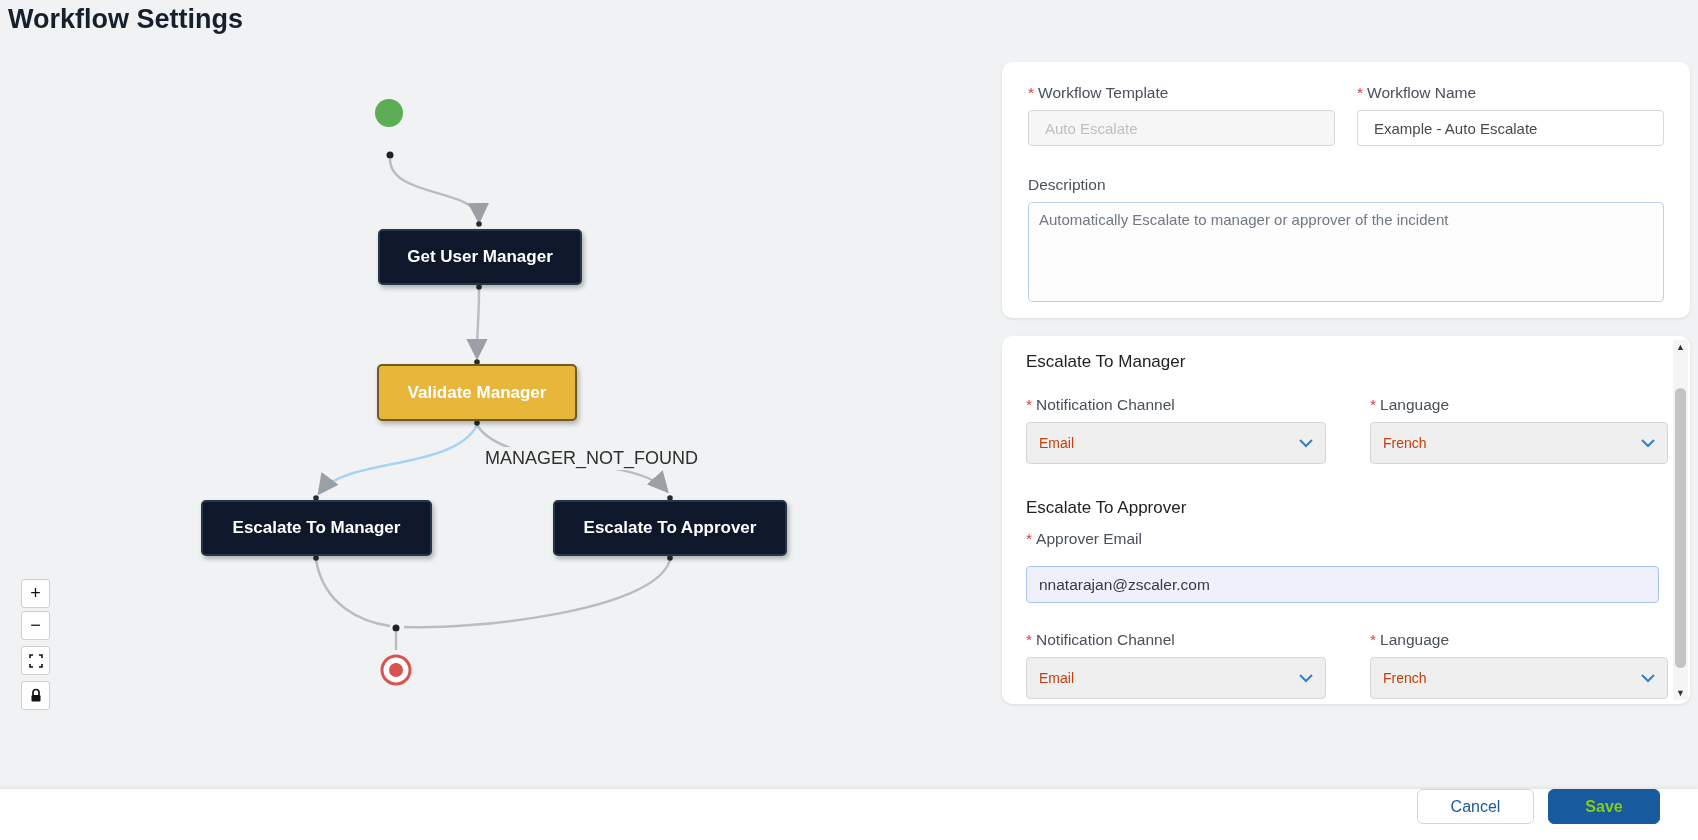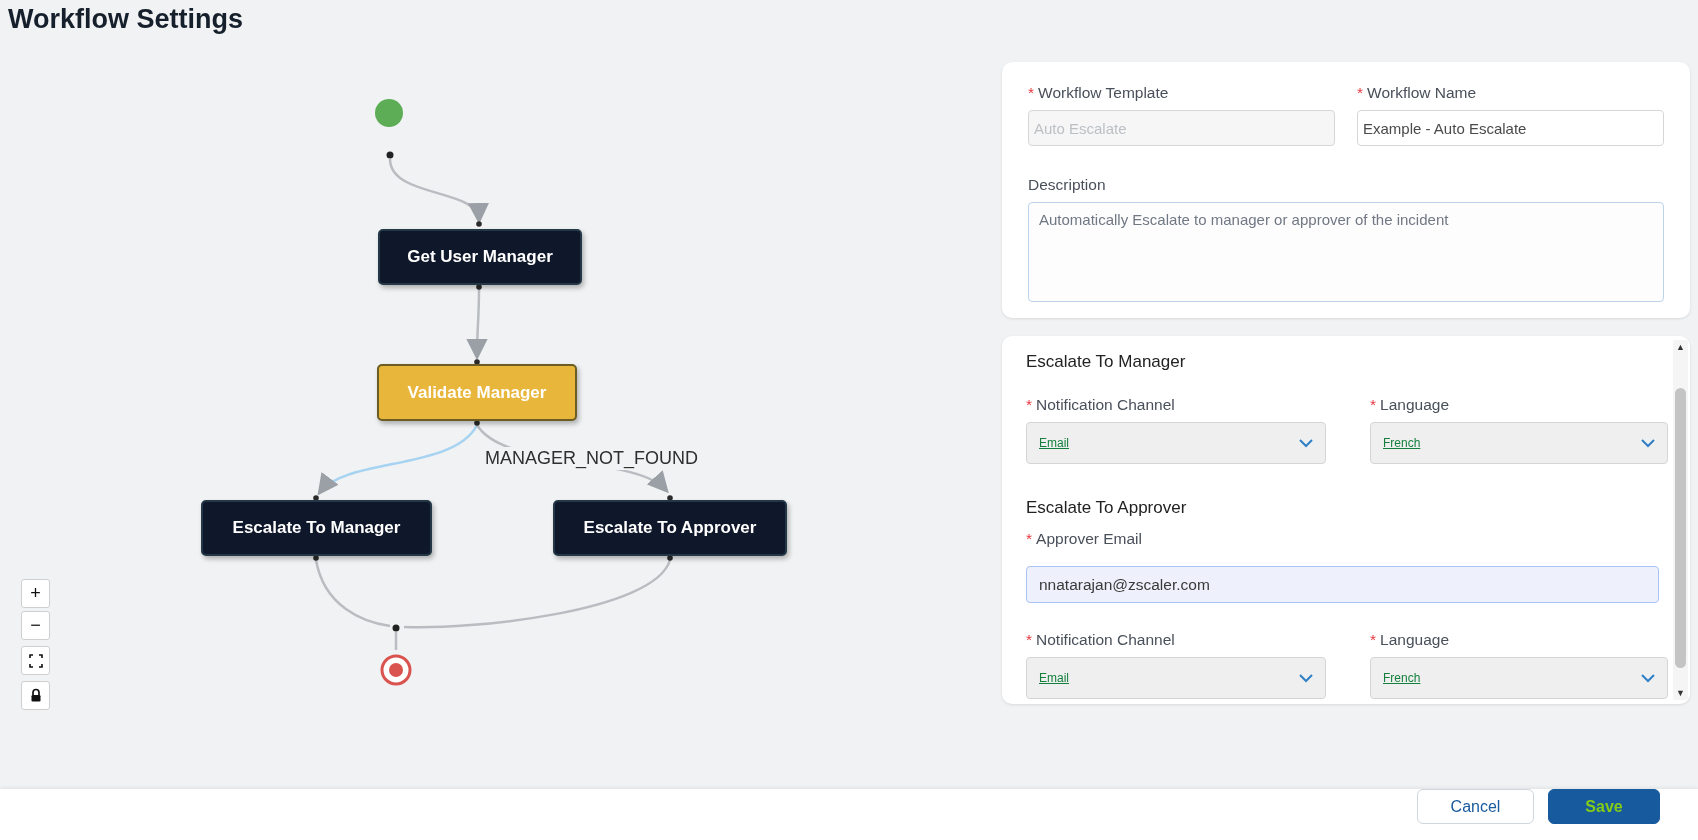--- a/index.html
+++ b/index.html
@@ -47,21 +47,21 @@
   }
   .card1 { left:1002px; top:62px; width:688px; height:256px; padding:22px 26px; }
   .card2 { left:1002px; top:336px; width:688px; height:368px; padding:16px 0 0 24px; overflow:hidden; }
 
   .field-row { display:flex; gap:22px; }
   .field { width:307px; }
   .lbl { font-size:15.5px; color:#49505a; display:block; margin-bottom:8px; }
   .req { color:#e5373f; margin-right:4px; }
   .txt-input {
     width:100%; height:36px; border:1px solid #d6d6d6; border-radius:4px;
-    padding:0 5px; font-size:15px; color:#4a4a4a; background:#fff;
+    padding:0 16px; font-size:15px; color:#4a4a4a; background:#fff;
     font-family:"Liberation Sans", sans-serif; outline:none;
   }
   .txt-input:disabled { background:#f6f6f6; }
   .txt-input::placeholder { color:#bcc0c5; }
   .desc-label { margin-top:30px; }
   .desc-area {
     width:636px; height:100px; border:1px solid #bcd3ea; border-radius:4px;
     padding:8px 10px; font-size:15px; color:#707884; background:#fdfdfe;
     resize:none; font-family:"Liberation Sans", sans-serif; outline:none;
   }
@@ -71,21 +71,21 @@
   .sel-row { display:flex; gap:44px; }
   .sel-col1 { width:300px; }
   .sel-col2 { width:298px; }
   .labels-row { display:flex; margin-top:24px; }
   .labels-row .l1 { width:344px; }
   .dropdown {
     margin-top:0; height:42px; background:#efefef; border:1px solid #d5d5d5;
     border-radius:4px; display:flex; align-items:center; justify-content:space-between;
     padding:0 12px; cursor:pointer;
   }
-  .dropdown .val { color:#15803d; font-size:12px;text-decoration:underline; }
+  .dropdown .val { color:#c2410c; font-size:14px; }
   .email-input {
     width:633px; height:37px; background:#eef1fb; border:1px solid #a9c3f5;
     border-radius:4px; padding:0 12px; font-size:15.5px; color:#3a3a3a;
     font-family:"Liberation Sans", sans-serif; outline:none;
   }
 
   
   .vscroll {
     position:absolute; right:2px; top:4px; bottom:4px; width:15px;
     background:#f5f5f5; border-radius:2px;

